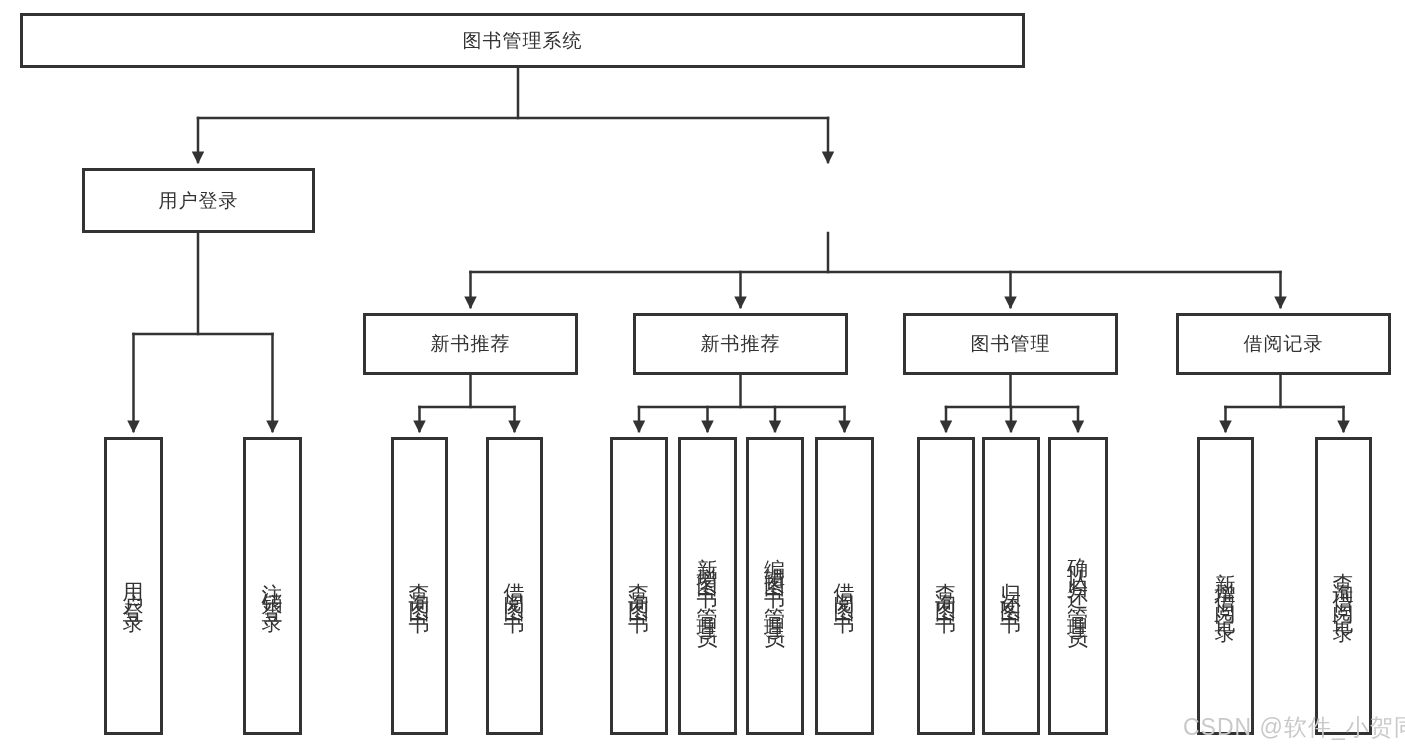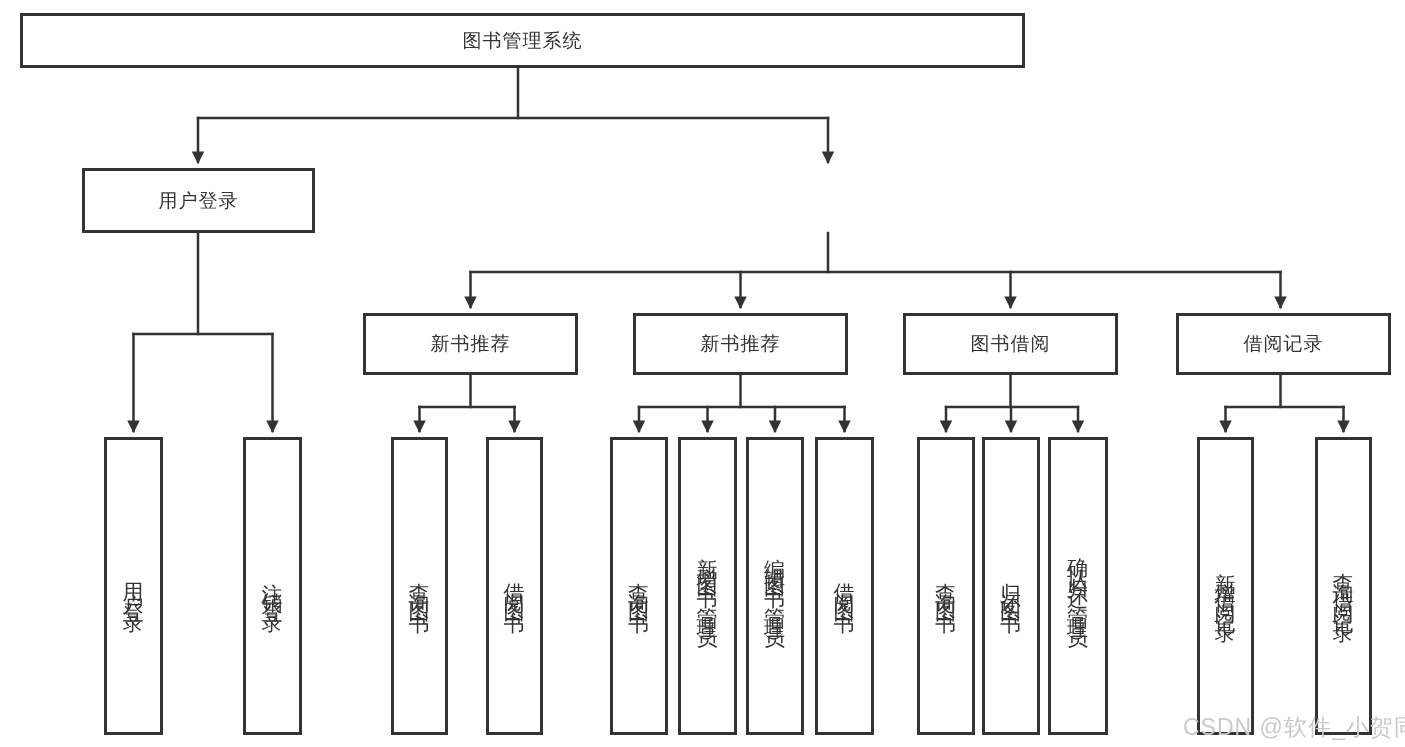--- a/index.html
+++ b/index.html
@@ -150,21 +150,21 @@
     <span class="hlabel">用户登录</span>
   </div>
 
   <div id="n-new-book" class="node mid">
     <span class="hlabel">新书推荐</span>
   </div>
   <div id="n-book-borrow" class="node mid">
     <span class="hlabel">新书推荐</span>
   </div>
   <div id="n-cur-borrow" class="node mid">
-    <span class="hlabel">图书借阅</span>
+    <span class="hlabel">图书管理</span>
   </div>
   <div id="n-borrow-rec" class="node mid">
     <span class="hlabel">借阅记录</span>
   </div>
 
   <div id="lf-user-login" class="node leaf">
     <span class="vtext">用户登录</span>
   </div>
   <div id="lf-logout" class="node leaf">
     <span class="vtext">注销登录</span>

